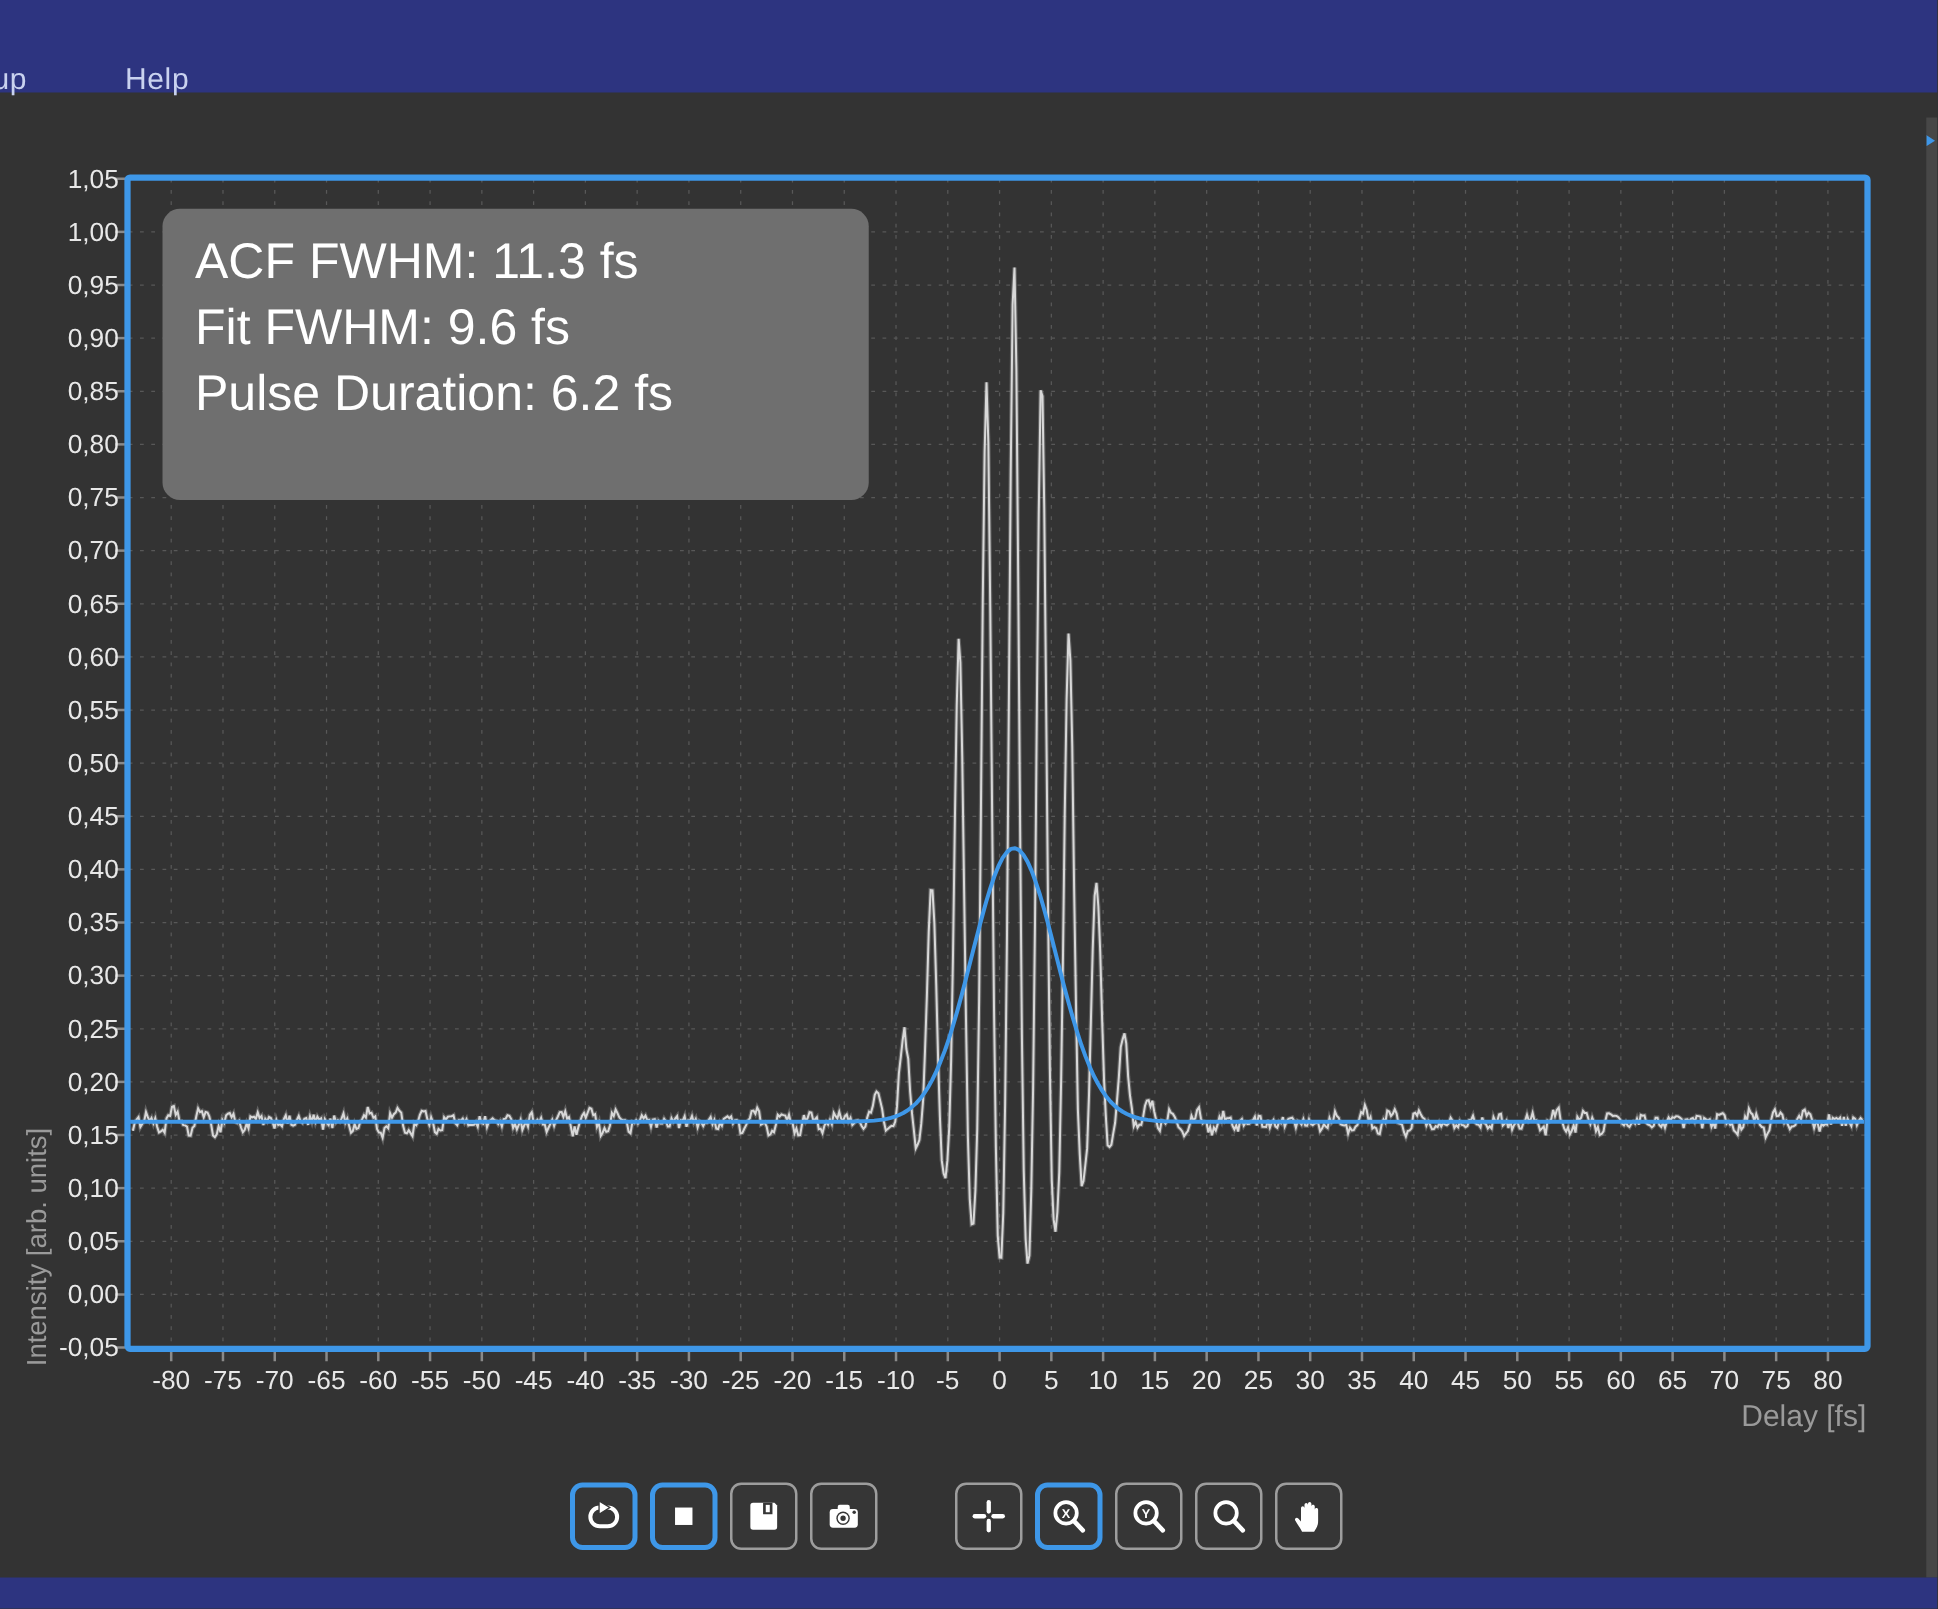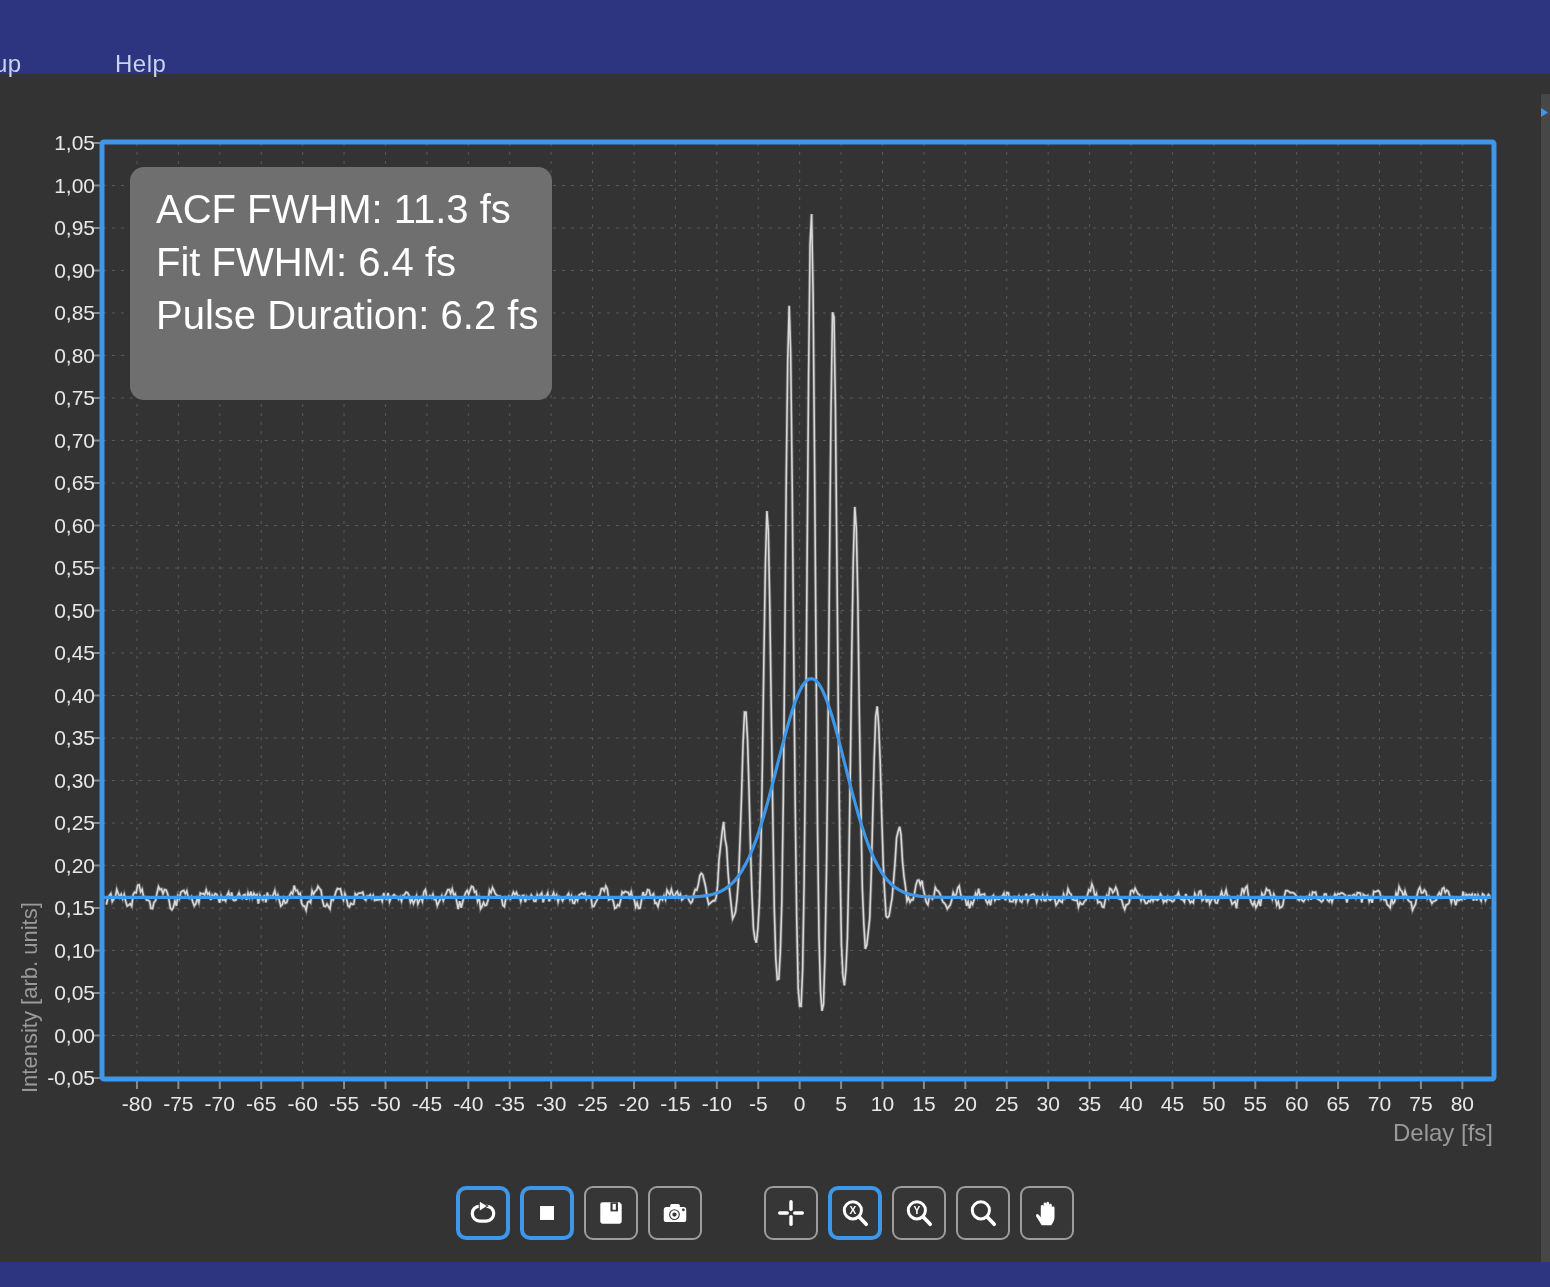--- a/index.html
+++ b/index.html
@@ -3,35 +3,35 @@
 <meta charset="utf-8">
 <style>
   html,body{margin:0;padding:0;background:#333333;}
   body{width:1550px;height:1287px;overflow:hidden;font-family:"Liberation Sans",sans-serif;}
   .app{position:relative;width:1550px;height:1287px;background:#333333;}
 
   
   .menubar{position:absolute;left:0;top:0;width:1550px;height:74px;background:#2d3480;z-index:5;}
   .menu-item{position:absolute;top:50px;font-size:24px;color:#c9d2ef;cursor:default;letter-spacing:0.5px;}
   .menu-item.m0{left:-6px;}
-  .menu-item.m1{left:100px;margin-left:15px;}
+  .menu-item.m1{left:100px;}
 
   
   .bottombar{position:absolute;left:0;top:1262px;width:1550px;height:25px;background:#2d3480;z-index:5;}
 
   
   .scrollstrip{position:absolute;right:0;top:94px;width:9px;height:1168px;background:#474747;z-index:4;}
   .scrollstrip .dot{position:absolute;top:14px;left:0;width:7px;height:9px;background:#3e97e8;
      clip-path:polygon(0 0,100% 50%,0 100%);}
 
   
   #chart-svg{position:absolute;left:0;top:0;width:1550px;height:1190px;z-index:1;}
 
   
-  .infobox{position:absolute;left:130px;top:167px;width:422px;height:233px;background:#6f6f6f;
+  .infobox{position:absolute;left:130px;top:167px;width:565px;height:233px;background:#6f6f6f;
      border-radius:14px;z-index:3;padding:16px 0 0 26px;box-sizing:border-box;}
   .infobox .line{color:#ffffff;font-size:40px;line-height:53px;white-space:nowrap;}
 
   
   .toolbar{position:absolute;left:456px;top:1184px;height:58px;display:flex;align-items:center;z-index:6;}
   .tb-group{display:flex;gap:10px;}
   .tb-spacer{width:62px;}
   .tb-btn{width:54px;height:54px;box-sizing:border-box;background:#363636;border:2px solid #9d9d9d;
      border-radius:9px;display:flex;align-items:center;justify-content:center;padding:0;cursor:pointer;}
   .tb-btn.active{border:4px solid #3e97e8;border-radius:10px;}
@@ -224,21 +224,21 @@
         </clipPath>
       </defs>
       <polyline points="106.3,904.6 107.8,898.2 109.3,895.6 110.8,893.7 112.3,901.6 113.8,899.1 115.3,897.1 116.8,889.6 118.2,893.5 119.7,896.9 121.2,894.3 122.7,898.8 124.2,894.5 125.7,901.4 127.2,906.0 128.7,905.2 130.2,903.8 131.7,906.1 133.2,894.6 134.6,892.2 136.1,892.8 137.6,885.4 139.1,884.8 140.6,891.9 142.1,889.4 143.6,896.8 145.1,896.8 146.6,900.1 148.1,900.3 149.6,901.3 151.0,908.4 152.5,908.6 154.0,902.3 155.5,900.8 157.0,893.2 158.5,886.7 160.0,889.7 161.5,888.9 163.0,893.8 164.5,889.6 166.0,890.0 167.4,893.1 168.9,899.4 170.4,908.4 171.9,909.7 173.4,907.4 174.9,900.9 176.4,905.8 177.9,895.8 179.4,898.5 180.9,892.2 182.4,890.9 183.8,890.4 185.3,893.8 186.8,891.0 188.3,897.7 189.8,898.5 191.3,896.7 192.8,902.0 194.3,905.8 195.8,903.8 197.3,898.8 198.8,902.7 200.3,893.1 201.7,893.9 203.2,893.4 204.7,895.1 206.2,889.9 207.7,894.4 209.2,892.8 210.7,900.0 212.2,895.0 213.7,897.1 215.2,893.6 216.7,894.4 218.1,897.7 219.6,902.8 221.1,895.9 222.6,900.1 224.1,899.2 225.6,901.0 227.1,895.2 228.6,892.2 230.1,899.1 231.6,892.5 233.1,899.8 234.5,900.5 236.0,899.8 237.5,896.0 239.0,892.8 240.5,897.1 242.0,898.4 243.5,895.1 245.0,894.5 246.5,899.9 248.0,893.0 249.5,897.3 250.9,891.7 252.4,897.6 253.9,893.3 255.4,895.8 256.9,894.6 258.4,903.7 259.9,895.2 261.4,898.1 262.9,900.0 264.4,894.9 265.9,902.4 267.3,892.5 268.8,897.9 270.3,896.1 271.8,897.4 273.3,894.7 274.8,890.7 276.3,898.2 277.8,894.8 279.3,900.5 280.8,906.2 282.3,904.7 283.7,899.3 285.2,903.2 286.7,902.5 288.2,897.5 289.7,895.4 291.2,892.2 292.7,894.1 294.2,885.6 295.7,890.7 297.2,890.2 298.7,894.2 300.2,893.1 301.6,903.2 303.1,906.0 304.6,906.1 306.1,910.2 307.6,902.5 309.1,901.1 310.6,902.7 312.1,890.7 313.6,894.2 315.1,891.3 316.6,890.0 318.0,886.3 319.5,888.6 321.0,890.1 322.5,900.7 324.0,906.2 325.5,906.6 327.0,904.1 328.5,906.5 330.0,908.9 331.5,898.8 333.0,900.3 334.4,897.2 335.9,891.9 337.4,888.6 338.9,889.1 340.4,888.8 341.9,895.3 343.4,899.9 344.9,893.7 346.4,897.8 347.9,905.7 349.4,907.0 350.8,903.2 352.3,904.4 353.8,904.1 355.3,893.7 356.8,895.6 358.3,893.4 359.8,893.1 361.3,893.0 362.8,892.2 364.3,898.6 365.8,900.2 367.2,896.1 368.7,896.5 370.2,894.8 371.7,898.0 373.2,895.3 374.7,900.4 376.2,899.8 377.7,899.9 379.2,899.8 380.7,897.8 382.2,901.4 383.7,893.0 385.1,898.3 386.6,899.0 388.1,893.0 389.6,901.7 391.1,897.5 392.6,896.0 394.1,894.7 395.6,896.2 397.1,896.7 398.6,899.3 400.1,897.0 401.5,901.2 403.0,895.3 404.5,894.9 406.0,892.2 407.5,892.6 409.0,895.3 410.5,902.3 412.0,899.2 413.5,903.6 415.0,900.0 416.5,895.8 417.9,903.9 419.4,900.2 420.9,897.6 422.4,901.4 423.9,891.9 425.4,889.8 426.9,897.8 428.4,898.0 429.9,895.8 431.4,897.7 432.9,894.2 434.3,899.5 435.8,899.4 437.3,905.5 438.8,902.2 440.3,899.1 441.8,895.7 443.3,900.7 444.8,896.3 446.3,893.2 447.8,889.7 449.3,889.6 450.7,893.5 452.2,889.0 453.7,894.9 455.2,893.7 456.7,901.4 458.2,909.1 459.7,901.2 461.2,907.9 462.7,901.7 464.2,896.8 465.7,892.6 467.2,890.4 468.6,894.3 470.1,890.2 471.6,886.3 473.1,887.0 474.6,892.2 476.1,891.3 477.6,901.4 479.1,897.9 480.6,908.7 482.1,906.2 483.6,902.5 485.0,905.5 486.5,905.0 488.0,900.4 489.5,890.3 491.0,892.8 492.5,887.6 494.0,890.5 495.5,894.0 497.0,895.5 498.5,896.3 500.0,896.0 501.4,897.5 502.9,905.3 504.4,906.6 505.9,897.6 507.4,898.5 508.9,896.2 510.4,898.8 511.9,896.3 513.4,892.2 514.9,894.7 516.4,892.5 517.8,896.0 519.3,895.8 520.8,901.4 522.3,895.7 523.8,895.4 525.3,902.0 526.8,896.7 528.3,898.7 529.8,898.7 531.3,895.0 532.8,897.2 534.2,901.2 535.7,901.2 537.2,894.5 538.7,897.5 540.2,894.9 541.7,892.9 543.2,902.4 544.7,896.2 546.2,896.5 547.7,893.0 549.2,901.4 550.6,896.3 552.1,896.5 553.6,892.8 555.1,897.9 556.6,895.1 558.1,901.9 559.6,896.9 561.1,898.0 562.6,900.9 564.1,897.9 565.6,898.3 567.1,895.8 568.5,893.6 570.0,899.5 571.5,895.9 573.0,903.0 574.5,903.3 576.0,898.2 577.5,900.6 579.0,895.1 580.5,894.1 582.0,893.1 583.5,894.6 584.9,893.2 586.4,898.9 587.9,896.4 589.4,896.1 590.9,897.3 592.4,906.7 593.9,906.3 595.4,903.0 596.9,900.1 598.4,896.5 599.9,894.6 601.3,888.8 602.8,888.5 604.3,891.0 605.8,886.1 607.3,889.0 608.8,899.8 610.3,899.0 611.8,898.1 613.3,901.2 614.8,908.4 616.3,907.5 617.7,904.7 619.2,905.8 620.7,899.8 622.2,891.8 623.7,893.2 625.2,891.5 626.7,892.1 628.2,892.4 629.7,896.3 631.2,891.8 632.7,898.3 634.1,898.5 635.6,906.7 637.1,902.8 638.6,908.3 640.1,908.1 641.6,899.4 643.1,892.1 644.6,897.0 646.1,894.5 647.6,889.7 649.1,890.1 650.6,896.3 652.0,895.6 653.5,893.9 655.0,903.3 656.5,902.9 658.0,906.5 659.5,900.6 661.0,897.7 662.5,899.8 664.0,895.8 665.5,899.5 667.0,890.2 668.4,892.7 669.9,894.8 671.4,889.4 672.9,894.9 674.4,896.7 675.9,893.1 677.4,891.6 678.9,896.9 680.4,894.2 681.9,900.0 683.4,898.5 684.8,896.5 686.3,896.2 687.8,897.5 689.3,900.8 690.8,903.1 692.3,901.3 693.8,894.0 695.3,889.4 696.8,890.1 698.3,884.7 699.8,875.8 701.2,873.3 702.7,874.6 704.2,880.8 705.7,887.1 707.2,897.6 708.7,904.5 710.2,903.1 711.7,901.8 713.2,900.7 714.7,900.9 716.2,897.3 717.6,885.1 719.1,858.8 720.6,845.9 722.1,832.3 723.6,821.8 725.1,839.2 726.6,847.1 728.1,873.2 729.6,890.6 731.1,904.2 732.6,918.7 734.1,915.6 735.5,912.1 737.0,899.1 738.5,880.1 740.0,840.8 741.5,797.2 743.0,745.3 744.5,712.1 746.0,712.3 747.5,738.6 749.0,788.5 750.5,847.5 751.9,892.8 753.4,928.3 754.9,938.7 756.4,942.6 757.9,928.5 759.4,901.8 760.9,848.4 762.4,764.2 763.9,656.8 765.4,563.9 766.9,511.0 768.3,530.0 769.8,606.1 771.3,712.7 772.8,815.6 774.3,908.8 775.8,959.1 777.3,979.5 778.8,978.9 780.3,952.6 781.8,903.0 783.3,800.4 784.7,653.5 786.2,482.2 787.7,361.4 789.2,305.8 790.7,354.8 792.2,486.4 793.7,650.1 795.2,805.7 796.7,918.0 798.2,988.6 799.7,1006.1 801.1,1006.2 802.6,970.6 804.1,882.9 805.6,748.5 807.1,562.3 808.6,375.6 810.1,243.7 811.6,214.0 813.1,294.9 814.6,466.2 816.1,662.6 817.5,827.2 819.0,936.3 820.5,991.2 822.0,1010.9 823.5,1004.5 825.0,953.5 826.5,869.8 828.0,738.6 829.5,564.7 831.0,411.3 832.5,312.3 834.0,317.0 835.4,406.8 836.9,561.2 838.4,722.7 839.9,855.4 841.4,943.6 842.9,975.5 844.4,985.4 845.9,969.8 847.4,938.1 848.9,864.6 850.4,763.9 851.8,650.7 853.3,559.0 854.8,506.9 856.3,528.3 857.8,597.6 859.3,710.8 860.8,804.0 862.3,887.5 863.8,923.2 865.3,948.9 866.8,944.8 868.2,932.6 869.7,918.7 871.2,876.3 872.7,817.5 874.2,758.7 875.7,716.7 877.2,706.3 878.7,725.4 880.2,762.0 881.7,815.6 883.2,862.7 884.6,891.8 886.1,916.3 887.6,917.6 889.1,915.8 890.6,906.7 892.1,898.2 893.6,880.5 895.1,861.6 896.6,837.7 898.1,831.5 899.6,826.7 901.0,834.6 902.5,861.0 904.0,876.6 905.5,886.8 907.0,900.9 908.5,897.6 910.0,902.1 911.5,899.7 913.0,899.9 914.5,893.5 916.0,884.6 917.5,880.4 918.9,880.1 920.4,885.1 921.9,880.6 923.4,889.3 924.9,896.0 926.4,902.5 927.9,904.7 929.4,896.3 930.9,896.9 932.4,898.9 933.9,896.1 935.3,887.4 936.8,890.3 938.3,891.1 939.8,893.5 941.3,897.3 942.8,901.8 944.3,903.1 945.8,905.1 947.3,908.9 948.8,906.7 950.3,904.8 951.7,900.0 953.2,892.7 954.7,896.1 956.2,894.8 957.7,888.0 959.2,885.9 960.7,894.6 962.2,898.7 963.7,897.3 965.2,897.8 966.7,905.9 968.1,901.6 969.6,908.2 971.1,902.0 972.6,904.4 974.1,899.5 975.6,893.4 977.1,896.7 978.6,888.7 980.1,896.3 981.6,894.5 983.1,894.5 984.5,894.0 986.0,900.6 987.5,903.5 989.0,900.3 990.5,905.2 992.0,896.8 993.5,895.2 995.0,900.4 996.5,897.9 998.0,899.1 999.5,899.0 1000.9,896.8 1002.4,896.2 1003.9,893.4 1005.4,900.4 1006.9,892.7 1008.4,892.9 1009.9,901.4 1011.4,901.5 1012.9,901.6 1014.4,896.0 1015.9,902.2 1017.4,898.0 1018.8,895.9 1020.3,901.1 1021.8,902.2 1023.3,897.3 1024.8,898.6 1026.3,893.7 1027.8,901.3 1029.3,897.4 1030.8,895.1 1032.3,894.6 1033.8,894.1 1035.2,896.5 1036.7,902.2 1038.2,896.7 1039.7,897.5 1041.2,899.7 1042.7,895.3 1044.2,900.5 1045.7,900.6 1047.2,895.4 1048.7,899.0 1050.2,900.1 1051.6,898.8 1053.1,898.4 1054.6,898.4 1056.1,905.0 1057.6,902.9 1059.1,899.4 1060.6,901.3 1062.1,902.4 1063.6,894.3 1065.1,898.3 1066.6,896.5 1068.0,889.0 1069.5,892.8 1071.0,894.2 1072.5,899.4 1074.0,900.0 1075.5,900.4 1077.0,899.9 1078.5,906.9 1080.0,902.2 1081.5,904.3 1083.0,904.1 1084.4,901.4 1085.9,900.1 1087.4,895.3 1088.9,889.6 1090.4,890.9 1091.9,884.1 1093.4,888.2 1094.9,896.7 1096.4,893.6 1097.9,902.8 1099.4,901.7 1100.9,902.6 1102.3,906.8 1103.8,907.2 1105.3,899.6 1106.8,895.4 1108.3,898.0 1109.8,888.4 1111.3,889.2 1112.8,892.8 1114.3,890.9 1115.8,887.4 1117.3,890.9 1118.7,898.6 1120.2,899.0 1121.7,899.9 1123.2,905.8 1124.7,909.4 1126.2,904.9 1127.7,904.3 1129.2,902.7 1130.7,891.0 1132.2,890.2 1133.7,892.5 1135.1,888.3 1136.6,891.4 1138.1,894.0 1139.6,895.0 1141.1,900.5 1142.6,897.0 1144.1,899.9 1145.6,903.4 1147.1,903.2 1148.6,900.9 1150.1,901.7 1151.5,898.2 1153.0,901.2 1154.5,898.2 1156.0,899.6 1157.5,900.2 1159.0,898.7 1160.5,894.1 1162.0,896.6 1163.5,902.4 1165.0,900.2 1166.5,901.8 1167.9,897.0 1169.4,899.9 1170.9,900.2 1172.4,901.8 1173.9,900.8 1175.4,896.0 1176.9,895.9 1178.4,892.5 1179.9,897.9 1181.4,899.4 1182.9,899.8 1184.4,901.9 1185.8,894.0 1187.3,898.4 1188.8,899.4 1190.3,902.8 1191.8,901.1 1193.3,902.8 1194.8,893.6 1196.3,897.1 1197.8,897.0 1199.3,891.5 1200.8,891.1 1202.2,900.5 1203.7,898.9 1205.2,896.5 1206.7,902.4 1208.2,896.4 1209.7,903.7 1211.2,900.1 1212.7,898.0 1214.2,897.9 1215.7,902.8 1217.2,903.0 1218.6,898.5 1220.1,896.6 1221.6,891.8 1223.1,896.8 1224.6,895.4 1226.1,890.2 1227.6,896.5 1229.1,896.3 1230.6,899.1 1232.1,904.2 1233.6,902.7 1235.0,901.3 1236.5,908.3 1238.0,896.5 1239.5,897.3 1241.0,895.3 1242.5,887.9 1244.0,893.0 1245.5,887.9 1247.0,886.1 1248.5,896.3 1250.0,898.2 1251.4,902.8 1252.9,905.3 1254.4,901.8 1255.9,907.4 1257.4,904.6 1258.9,900.2 1260.4,906.1 1261.9,893.5 1263.4,896.0 1264.9,894.2 1266.4,888.7 1267.8,890.4 1269.3,890.4 1270.8,895.4 1272.3,899.4 1273.8,894.1 1275.3,897.9 1276.8,905.0 1278.3,901.6 1279.8,908.0 1281.3,907.2 1282.8,905.1 1284.3,896.6 1285.7,890.8 1287.2,890.6 1288.7,891.4 1290.2,892.7 1291.7,892.6 1293.2,892.7 1294.7,893.8 1296.2,895.7 1297.7,898.9 1299.2,900.3 1300.7,897.7 1302.1,900.4 1303.6,901.6 1305.1,898.9 1306.6,897.3 1308.1,899.1 1309.6,894.9 1311.1,899.7 1312.6,892.0 1314.1,892.6 1315.6,892.3 1317.1,898.5 1318.5,899.6 1320.0,900.2 1321.5,901.9 1323.0,900.5 1324.5,894.1 1326.0,894.1 1327.5,900.0 1329.0,901.5 1330.5,898.0 1332.0,902.2 1333.5,897.3 1334.9,893.9 1336.4,896.2 1337.9,893.7 1339.4,894.3 1340.9,893.0 1342.4,893.1 1343.9,894.1 1345.4,895.4 1346.9,902.5 1348.4,895.7 1349.9,895.5 1351.3,897.2 1352.8,895.1 1354.3,894.5 1355.8,897.7 1357.3,892.7 1358.8,892.9 1360.3,893.2 1361.8,902.6 1363.3,894.4 1364.8,895.5 1366.3,896.3 1367.8,895.4 1369.2,901.5 1370.7,898.2 1372.2,902.8 1373.7,891.3 1375.2,891.9 1376.7,891.2 1378.2,890.5 1379.7,892.2 1381.2,899.0 1382.7,897.2 1384.2,900.0 1385.6,898.7 1387.1,904.4 1388.6,905.8 1390.1,907.8 1391.6,898.7 1393.1,903.6 1394.6,901.6 1396.1,893.1 1397.6,896.2 1399.1,886.8 1400.6,890.3 1402.0,891.5 1403.5,896.8 1405.0,891.1 1406.5,895.9 1408.0,899.9 1409.5,901.6 1411.0,902.0 1412.5,910.1 1414.0,906.9 1415.5,904.3 1417.0,895.7 1418.4,890.0 1419.9,887.4 1421.4,892.9 1422.9,892.7 1424.4,890.0 1425.9,891.8 1427.4,898.5 1428.9,896.5 1430.4,899.9 1431.9,903.4 1433.4,901.2 1434.8,901.0 1436.3,900.0 1437.8,895.3 1439.3,892.7 1440.8,895.7 1442.3,888.7 1443.8,887.7 1445.3,892.6 1446.8,890.2 1448.3,891.4 1449.8,896.4 1451.3,902.4 1452.7,897.7 1454.2,899.1 1455.7,905.3 1457.2,899.3 1458.7,900.5 1460.2,899.3 1461.7,899.8 1463.2,891.6 1464.7,899.6 1466.2,894.3 1467.7,895.3 1469.1,894.4 1470.6,895.7 1472.1,894.1 1473.6,900.7 1475.1,893.6 1476.6,900.6 1478.1,895.0 1479.6,898.0 1481.1,900.9 1482.6,893.9 1484.1,895.0 1485.5,900.3 1487.0,896.6 1488.5,894.5 1490.0,896.1" fill="none" stroke="#d8d8d8" stroke-width="3.4" opacity="0.28" clip-path="url(#plotclip)"></polyline>
       <polyline points="106.3,904.6 107.8,898.2 109.3,895.6 110.8,893.7 112.3,901.6 113.8,899.1 115.3,897.1 116.8,889.6 118.2,893.5 119.7,896.9 121.2,894.3 122.7,898.8 124.2,894.5 125.7,901.4 127.2,906.0 128.7,905.2 130.2,903.8 131.7,906.1 133.2,894.6 134.6,892.2 136.1,892.8 137.6,885.4 139.1,884.8 140.6,891.9 142.1,889.4 143.6,896.8 145.1,896.8 146.6,900.1 148.1,900.3 149.6,901.3 151.0,908.4 152.5,908.6 154.0,902.3 155.5,900.8 157.0,893.2 158.5,886.7 160.0,889.7 161.5,888.9 163.0,893.8 164.5,889.6 166.0,890.0 167.4,893.1 168.9,899.4 170.4,908.4 171.9,909.7 173.4,907.4 174.9,900.9 176.4,905.8 177.9,895.8 179.4,898.5 180.9,892.2 182.4,890.9 183.8,890.4 185.3,893.8 186.8,891.0 188.3,897.7 189.8,898.5 191.3,896.7 192.8,902.0 194.3,905.8 195.8,903.8 197.3,898.8 198.8,902.7 200.3,893.1 201.7,893.9 203.2,893.4 204.7,895.1 206.2,889.9 207.7,894.4 209.2,892.8 210.7,900.0 212.2,895.0 213.7,897.1 215.2,893.6 216.7,894.4 218.1,897.7 219.6,902.8 221.1,895.9 222.6,900.1 224.1,899.2 225.6,901.0 227.1,895.2 228.6,892.2 230.1,899.1 231.6,892.5 233.1,899.8 234.5,900.5 236.0,899.8 237.5,896.0 239.0,892.8 240.5,897.1 242.0,898.4 243.5,895.1 245.0,894.5 246.5,899.9 248.0,893.0 249.5,897.3 250.9,891.7 252.4,897.6 253.9,893.3 255.4,895.8 256.9,894.6 258.4,903.7 259.9,895.2 261.4,898.1 262.9,900.0 264.4,894.9 265.9,902.4 267.3,892.5 268.8,897.9 270.3,896.1 271.8,897.4 273.3,894.7 274.8,890.7 276.3,898.2 277.8,894.8 279.3,900.5 280.8,906.2 282.3,904.7 283.7,899.3 285.2,903.2 286.7,902.5 288.2,897.5 289.7,895.4 291.2,892.2 292.7,894.1 294.2,885.6 295.7,890.7 297.2,890.2 298.7,894.2 300.2,893.1 301.6,903.2 303.1,906.0 304.6,906.1 306.1,910.2 307.6,902.5 309.1,901.1 310.6,902.7 312.1,890.7 313.6,894.2 315.1,891.3 316.6,890.0 318.0,886.3 319.5,888.6 321.0,890.1 322.5,900.7 324.0,906.2 325.5,906.6 327.0,904.1 328.5,906.5 330.0,908.9 331.5,898.8 333.0,900.3 334.4,897.2 335.9,891.9 337.4,888.6 338.9,889.1 340.4,888.8 341.9,895.3 343.4,899.9 344.9,893.7 346.4,897.8 347.9,905.7 349.4,907.0 350.8,903.2 352.3,904.4 353.8,904.1 355.3,893.7 356.8,895.6 358.3,893.4 359.8,893.1 361.3,893.0 362.8,892.2 364.3,898.6 365.8,900.2 367.2,896.1 368.7,896.5 370.2,894.8 371.7,898.0 373.2,895.3 374.7,900.4 376.2,899.8 377.7,899.9 379.2,899.8 380.7,897.8 382.2,901.4 383.7,893.0 385.1,898.3 386.6,899.0 388.1,893.0 389.6,901.7 391.1,897.5 392.6,896.0 394.1,894.7 395.6,896.2 397.1,896.7 398.6,899.3 400.1,897.0 401.5,901.2 403.0,895.3 404.5,894.9 406.0,892.2 407.5,892.6 409.0,895.3 410.5,902.3 412.0,899.2 413.5,903.6 415.0,900.0 416.5,895.8 417.9,903.9 419.4,900.2 420.9,897.6 422.4,901.4 423.9,891.9 425.4,889.8 426.9,897.8 428.4,898.0 429.9,895.8 431.4,897.7 432.9,894.2 434.3,899.5 435.8,899.4 437.3,905.5 438.8,902.2 440.3,899.1 441.8,895.7 443.3,900.7 444.8,896.3 446.3,893.2 447.8,889.7 449.3,889.6 450.7,893.5 452.2,889.0 453.7,894.9 455.2,893.7 456.7,901.4 458.2,909.1 459.7,901.2 461.2,907.9 462.7,901.7 464.2,896.8 465.7,892.6 467.2,890.4 468.6,894.3 470.1,890.2 471.6,886.3 473.1,887.0 474.6,892.2 476.1,891.3 477.6,901.4 479.1,897.9 480.6,908.7 482.1,906.2 483.6,902.5 485.0,905.5 486.5,905.0 488.0,900.4 489.5,890.3 491.0,892.8 492.5,887.6 494.0,890.5 495.5,894.0 497.0,895.5 498.5,896.3 500.0,896.0 501.4,897.5 502.9,905.3 504.4,906.6 505.9,897.6 507.4,898.5 508.9,896.2 510.4,898.8 511.9,896.3 513.4,892.2 514.9,894.7 516.4,892.5 517.8,896.0 519.3,895.8 520.8,901.4 522.3,895.7 523.8,895.4 525.3,902.0 526.8,896.7 528.3,898.7 529.8,898.7 531.3,895.0 532.8,897.2 534.2,901.2 535.7,901.2 537.2,894.5 538.7,897.5 540.2,894.9 541.7,892.9 543.2,902.4 544.7,896.2 546.2,896.5 547.7,893.0 549.2,901.4 550.6,896.3 552.1,896.5 553.6,892.8 555.1,897.9 556.6,895.1 558.1,901.9 559.6,896.9 561.1,898.0 562.6,900.9 564.1,897.9 565.6,898.3 567.1,895.8 568.5,893.6 570.0,899.5 571.5,895.9 573.0,903.0 574.5,903.3 576.0,898.2 577.5,900.6 579.0,895.1 580.5,894.1 582.0,893.1 583.5,894.6 584.9,893.2 586.4,898.9 587.9,896.4 589.4,896.1 590.9,897.3 592.4,906.7 593.9,906.3 595.4,903.0 596.9,900.1 598.4,896.5 599.9,894.6 601.3,888.8 602.8,888.5 604.3,891.0 605.8,886.1 607.3,889.0 608.8,899.8 610.3,899.0 611.8,898.1 613.3,901.2 614.8,908.4 616.3,907.5 617.7,904.7 619.2,905.8 620.7,899.8 622.2,891.8 623.7,893.2 625.2,891.5 626.7,892.1 628.2,892.4 629.7,896.3 631.2,891.8 632.7,898.3 634.1,898.5 635.6,906.7 637.1,902.8 638.6,908.3 640.1,908.1 641.6,899.4 643.1,892.1 644.6,897.0 646.1,894.5 647.6,889.7 649.1,890.1 650.6,896.3 652.0,895.6 653.5,893.9 655.0,903.3 656.5,902.9 658.0,906.5 659.5,900.6 661.0,897.7 662.5,899.8 664.0,895.8 665.5,899.5 667.0,890.2 668.4,892.7 669.9,894.8 671.4,889.4 672.9,894.9 674.4,896.7 675.9,893.1 677.4,891.6 678.9,896.9 680.4,894.2 681.9,900.0 683.4,898.5 684.8,896.5 686.3,896.2 687.8,897.5 689.3,900.8 690.8,903.1 692.3,901.3 693.8,894.0 695.3,889.4 696.8,890.1 698.3,884.7 699.8,875.8 701.2,873.3 702.7,874.6 704.2,880.8 705.7,887.1 707.2,897.6 708.7,904.5 710.2,903.1 711.7,901.8 713.2,900.7 714.7,900.9 716.2,897.3 717.6,885.1 719.1,858.8 720.6,845.9 722.1,832.3 723.6,821.8 725.1,839.2 726.6,847.1 728.1,873.2 729.6,890.6 731.1,904.2 732.6,918.7 734.1,915.6 735.5,912.1 737.0,899.1 738.5,880.1 740.0,840.8 741.5,797.2 743.0,745.3 744.5,712.1 746.0,712.3 747.5,738.6 749.0,788.5 750.5,847.5 751.9,892.8 753.4,928.3 754.9,938.7 756.4,942.6 757.9,928.5 759.4,901.8 760.9,848.4 762.4,764.2 763.9,656.8 765.4,563.9 766.9,511.0 768.3,530.0 769.8,606.1 771.3,712.7 772.8,815.6 774.3,908.8 775.8,959.1 777.3,979.5 778.8,978.9 780.3,952.6 781.8,903.0 783.3,800.4 784.7,653.5 786.2,482.2 787.7,361.4 789.2,305.8 790.7,354.8 792.2,486.4 793.7,650.1 795.2,805.7 796.7,918.0 798.2,988.6 799.7,1006.1 801.1,1006.2 802.6,970.6 804.1,882.9 805.6,748.5 807.1,562.3 808.6,375.6 810.1,243.7 811.6,214.0 813.1,294.9 814.6,466.2 816.1,662.6 817.5,827.2 819.0,936.3 820.5,991.2 822.0,1010.9 823.5,1004.5 825.0,953.5 826.5,869.8 828.0,738.6 829.5,564.7 831.0,411.3 832.5,312.3 834.0,317.0 835.4,406.8 836.9,561.2 838.4,722.7 839.9,855.4 841.4,943.6 842.9,975.5 844.4,985.4 845.9,969.8 847.4,938.1 848.9,864.6 850.4,763.9 851.8,650.7 853.3,559.0 854.8,506.9 856.3,528.3 857.8,597.6 859.3,710.8 860.8,804.0 862.3,887.5 863.8,923.2 865.3,948.9 866.8,944.8 868.2,932.6 869.7,918.7 871.2,876.3 872.7,817.5 874.2,758.7 875.7,716.7 877.2,706.3 878.7,725.4 880.2,762.0 881.7,815.6 883.2,862.7 884.6,891.8 886.1,916.3 887.6,917.6 889.1,915.8 890.6,906.7 892.1,898.2 893.6,880.5 895.1,861.6 896.6,837.7 898.1,831.5 899.6,826.7 901.0,834.6 902.5,861.0 904.0,876.6 905.5,886.8 907.0,900.9 908.5,897.6 910.0,902.1 911.5,899.7 913.0,899.9 914.5,893.5 916.0,884.6 917.5,880.4 918.9,880.1 920.4,885.1 921.9,880.6 923.4,889.3 924.9,896.0 926.4,902.5 927.9,904.7 929.4,896.3 930.9,896.9 932.4,898.9 933.9,896.1 935.3,887.4 936.8,890.3 938.3,891.1 939.8,893.5 941.3,897.3 942.8,901.8 944.3,903.1 945.8,905.1 947.3,908.9 948.8,906.7 950.3,904.8 951.7,900.0 953.2,892.7 954.7,896.1 956.2,894.8 957.7,888.0 959.2,885.9 960.7,894.6 962.2,898.7 963.7,897.3 965.2,897.8 966.7,905.9 968.1,901.6 969.6,908.2 971.1,902.0 972.6,904.4 974.1,899.5 975.6,893.4 977.1,896.7 978.6,888.7 980.1,896.3 981.6,894.5 983.1,894.5 984.5,894.0 986.0,900.6 987.5,903.5 989.0,900.3 990.5,905.2 992.0,896.8 993.5,895.2 995.0,900.4 996.5,897.9 998.0,899.1 999.5,899.0 1000.9,896.8 1002.4,896.2 1003.9,893.4 1005.4,900.4 1006.9,892.7 1008.4,892.9 1009.9,901.4 1011.4,901.5 1012.9,901.6 1014.4,896.0 1015.9,902.2 1017.4,898.0 1018.8,895.9 1020.3,901.1 1021.8,902.2 1023.3,897.3 1024.8,898.6 1026.3,893.7 1027.8,901.3 1029.3,897.4 1030.8,895.1 1032.3,894.6 1033.8,894.1 1035.2,896.5 1036.7,902.2 1038.2,896.7 1039.7,897.5 1041.2,899.7 1042.7,895.3 1044.2,900.5 1045.7,900.6 1047.2,895.4 1048.7,899.0 1050.2,900.1 1051.6,898.8 1053.1,898.4 1054.6,898.4 1056.1,905.0 1057.6,902.9 1059.1,899.4 1060.6,901.3 1062.1,902.4 1063.6,894.3 1065.1,898.3 1066.6,896.5 1068.0,889.0 1069.5,892.8 1071.0,894.2 1072.5,899.4 1074.0,900.0 1075.5,900.4 1077.0,899.9 1078.5,906.9 1080.0,902.2 1081.5,904.3 1083.0,904.1 1084.4,901.4 1085.9,900.1 1087.4,895.3 1088.9,889.6 1090.4,890.9 1091.9,884.1 1093.4,888.2 1094.9,896.7 1096.4,893.6 1097.9,902.8 1099.4,901.7 1100.9,902.6 1102.3,906.8 1103.8,907.2 1105.3,899.6 1106.8,895.4 1108.3,898.0 1109.8,888.4 1111.3,889.2 1112.8,892.8 1114.3,890.9 1115.8,887.4 1117.3,890.9 1118.7,898.6 1120.2,899.0 1121.7,899.9 1123.2,905.8 1124.7,909.4 1126.2,904.9 1127.7,904.3 1129.2,902.7 1130.7,891.0 1132.2,890.2 1133.7,892.5 1135.1,888.3 1136.6,891.4 1138.1,894.0 1139.6,895.0 1141.1,900.5 1142.6,897.0 1144.1,899.9 1145.6,903.4 1147.1,903.2 1148.6,900.9 1150.1,901.7 1151.5,898.2 1153.0,901.2 1154.5,898.2 1156.0,899.6 1157.5,900.2 1159.0,898.7 1160.5,894.1 1162.0,896.6 1163.5,902.4 1165.0,900.2 1166.5,901.8 1167.9,897.0 1169.4,899.9 1170.9,900.2 1172.4,901.8 1173.9,900.8 1175.4,896.0 1176.9,895.9 1178.4,892.5 1179.9,897.9 1181.4,899.4 1182.9,899.8 1184.4,901.9 1185.8,894.0 1187.3,898.4 1188.8,899.4 1190.3,902.8 1191.8,901.1 1193.3,902.8 1194.8,893.6 1196.3,897.1 1197.8,897.0 1199.3,891.5 1200.8,891.1 1202.2,900.5 1203.7,898.9 1205.2,896.5 1206.7,902.4 1208.2,896.4 1209.7,903.7 1211.2,900.1 1212.7,898.0 1214.2,897.9 1215.7,902.8 1217.2,903.0 1218.6,898.5 1220.1,896.6 1221.6,891.8 1223.1,896.8 1224.6,895.4 1226.1,890.2 1227.6,896.5 1229.1,896.3 1230.6,899.1 1232.1,904.2 1233.6,902.7 1235.0,901.3 1236.5,908.3 1238.0,896.5 1239.5,897.3 1241.0,895.3 1242.5,887.9 1244.0,893.0 1245.5,887.9 1247.0,886.1 1248.5,896.3 1250.0,898.2 1251.4,902.8 1252.9,905.3 1254.4,901.8 1255.9,907.4 1257.4,904.6 1258.9,900.2 1260.4,906.1 1261.9,893.5 1263.4,896.0 1264.9,894.2 1266.4,888.7 1267.8,890.4 1269.3,890.4 1270.8,895.4 1272.3,899.4 1273.8,894.1 1275.3,897.9 1276.8,905.0 1278.3,901.6 1279.8,908.0 1281.3,907.2 1282.8,905.1 1284.3,896.6 1285.7,890.8 1287.2,890.6 1288.7,891.4 1290.2,892.7 1291.7,892.6 1293.2,892.7 1294.7,893.8 1296.2,895.7 1297.7,898.9 1299.2,900.3 1300.7,897.7 1302.1,900.4 1303.6,901.6 1305.1,898.9 1306.6,897.3 1308.1,899.1 1309.6,894.9 1311.1,899.7 1312.6,892.0 1314.1,892.6 1315.6,892.3 1317.1,898.5 1318.5,899.6 1320.0,900.2 1321.5,901.9 1323.0,900.5 1324.5,894.1 1326.0,894.1 1327.5,900.0 1329.0,901.5 1330.5,898.0 1332.0,902.2 1333.5,897.3 1334.9,893.9 1336.4,896.2 1337.9,893.7 1339.4,894.3 1340.9,893.0 1342.4,893.1 1343.9,894.1 1345.4,895.4 1346.9,902.5 1348.4,895.7 1349.9,895.5 1351.3,897.2 1352.8,895.1 1354.3,894.5 1355.8,897.7 1357.3,892.7 1358.8,892.9 1360.3,893.2 1361.8,902.6 1363.3,894.4 1364.8,895.5 1366.3,896.3 1367.8,895.4 1369.2,901.5 1370.7,898.2 1372.2,902.8 1373.7,891.3 1375.2,891.9 1376.7,891.2 1378.2,890.5 1379.7,892.2 1381.2,899.0 1382.7,897.2 1384.2,900.0 1385.6,898.7 1387.1,904.4 1388.6,905.8 1390.1,907.8 1391.6,898.7 1393.1,903.6 1394.6,901.6 1396.1,893.1 1397.6,896.2 1399.1,886.8 1400.6,890.3 1402.0,891.5 1403.5,896.8 1405.0,891.1 1406.5,895.9 1408.0,899.9 1409.5,901.6 1411.0,902.0 1412.5,910.1 1414.0,906.9 1415.5,904.3 1417.0,895.7 1418.4,890.0 1419.9,887.4 1421.4,892.9 1422.9,892.7 1424.4,890.0 1425.9,891.8 1427.4,898.5 1428.9,896.5 1430.4,899.9 1431.9,903.4 1433.4,901.2 1434.8,901.0 1436.3,900.0 1437.8,895.3 1439.3,892.7 1440.8,895.7 1442.3,888.7 1443.8,887.7 1445.3,892.6 1446.8,890.2 1448.3,891.4 1449.8,896.4 1451.3,902.4 1452.7,897.7 1454.2,899.1 1455.7,905.3 1457.2,899.3 1458.7,900.5 1460.2,899.3 1461.7,899.8 1463.2,891.6 1464.7,899.6 1466.2,894.3 1467.7,895.3 1469.1,894.4 1470.6,895.7 1472.1,894.1 1473.6,900.7 1475.1,893.6 1476.6,900.6 1478.1,895.0 1479.6,898.0 1481.1,900.9 1482.6,893.9 1484.1,895.0 1485.5,900.3 1487.0,896.6 1488.5,894.5 1490.0,896.1" fill="none" stroke="#d8d8d8" stroke-width="1.6" clip-path="url(#plotclip)"></polyline>
       <polyline points="103.0,897.4 106.3,897.4 109.6,897.4 112.9,897.4 116.3,897.4 119.6,897.4 122.9,897.4 126.2,897.4 129.5,897.4 132.8,897.4 136.1,897.4 139.4,897.4 142.8,897.4 146.1,897.4 149.4,897.4 152.7,897.4 156.0,897.4 159.3,897.4 162.6,897.4 166.0,897.4 169.3,897.4 172.6,897.4 175.9,897.4 179.2,897.4 182.5,897.4 185.8,897.4 189.2,897.4 192.5,897.4 195.8,897.4 199.1,897.4 202.4,897.4 205.7,897.4 209.0,897.4 212.3,897.4 215.7,897.4 219.0,897.4 222.3,897.4 225.6,897.4 228.9,897.4 232.2,897.4 235.5,897.4 238.9,897.4 242.2,897.4 245.5,897.4 248.8,897.4 252.1,897.4 255.4,897.4 258.7,897.4 262.0,897.4 265.4,897.4 268.7,897.4 272.0,897.4 275.3,897.4 278.6,897.4 281.9,897.4 285.2,897.4 288.6,897.4 291.9,897.4 295.2,897.4 298.5,897.4 301.8,897.4 305.1,897.4 308.4,897.4 311.7,897.4 315.1,897.4 318.4,897.4 321.7,897.4 325.0,897.4 328.3,897.4 331.6,897.4 334.9,897.4 338.3,897.4 341.6,897.4 344.9,897.4 348.2,897.4 351.5,897.4 354.8,897.4 358.1,897.4 361.5,897.4 364.8,897.4 368.1,897.4 371.4,897.4 374.7,897.4 378.0,897.4 381.3,897.4 384.6,897.4 388.0,897.4 391.3,897.4 394.6,897.4 397.9,897.4 401.2,897.4 404.5,897.4 407.8,897.4 411.2,897.4 414.5,897.4 417.8,897.4 421.1,897.4 424.4,897.4 427.7,897.4 431.0,897.4 434.3,897.4 437.7,897.4 441.0,897.4 444.3,897.4 447.6,897.4 450.9,897.4 454.2,897.4 457.5,897.4 460.9,897.4 464.2,897.4 467.5,897.4 470.8,897.4 474.1,897.4 477.4,897.4 480.7,897.4 484.0,897.4 487.4,897.4 490.7,897.4 494.0,897.4 497.3,897.4 500.6,897.4 503.9,897.4 507.2,897.4 510.6,897.4 513.9,897.4 517.2,897.4 520.5,897.4 523.8,897.4 527.1,897.4 530.4,897.4 533.8,897.4 537.1,897.4 540.4,897.4 543.7,897.4 547.0,897.4 550.3,897.4 553.6,897.4 556.9,897.4 560.3,897.4 563.6,897.4 566.9,897.4 570.2,897.4 573.5,897.4 576.8,897.4 580.1,897.4 583.5,897.4 586.8,897.4 590.1,897.4 593.4,897.4 596.7,897.4 600.0,897.4 603.3,897.4 606.6,897.4 610.0,897.4 613.3,897.4 616.6,897.4 619.9,897.4 623.2,897.4 626.5,897.4 629.8,897.4 633.2,897.4 636.5,897.4 639.8,897.4 643.1,897.4 646.4,897.4 649.7,897.4 653.0,897.4 656.3,897.4 659.7,897.4 663.0,897.4 666.3,897.4 669.6,897.3 672.9,897.3 676.2,897.3 679.5,897.3 682.9,897.2 686.2,897.1 689.5,897.0 692.8,896.9 696.1,896.7 699.4,896.5 702.7,896.1 706.1,895.7 709.4,895.1 712.7,894.3 716.0,893.3 719.3,892.0 722.6,890.4 725.9,888.4 729.2,885.9 732.6,882.9 735.9,879.3 739.2,874.9 742.5,869.8 745.8,863.9 749.1,857.1 752.4,849.3 755.8,840.7 759.1,831.1 762.4,820.6 765.7,809.3 769.0,797.3 772.3,784.8 775.6,771.9 778.9,758.9 782.3,746.0 785.6,733.5 788.9,721.6 792.2,710.7 795.5,701.0 798.8,692.8 802.1,686.3 805.5,681.7 808.8,679.1 812.1,678.6 815.4,680.1 818.7,683.8 822.0,689.3 825.3,696.7 828.6,705.7 832.0,716.0 835.3,727.4 838.6,739.6 841.9,752.4 845.2,765.4 848.5,778.4 851.8,791.1 855.2,803.4 858.5,815.0 861.8,825.9 865.1,836.0 868.4,845.1 871.7,853.3 875.0,860.6 878.4,867.0 881.7,872.5 885.0,877.2 888.3,881.2 891.6,884.5 894.9,887.2 898.2,889.4 901.5,891.2 904.9,892.7 908.2,893.8 911.5,894.7 914.8,895.4 918.1,895.9 921.4,896.3 924.7,896.6 928.1,896.8 931.4,897.0 934.7,897.1 938.0,897.2 941.3,897.2 944.6,897.3 947.9,897.3 951.2,897.3 954.6,897.3 957.9,897.4 961.2,897.4 964.5,897.4 967.8,897.4 971.1,897.4 974.4,897.4 977.8,897.4 981.1,897.4 984.4,897.4 987.7,897.4 991.0,897.4 994.3,897.4 997.6,897.4 1000.9,897.4 1004.3,897.4 1007.6,897.4 1010.9,897.4 1014.2,897.4 1017.5,897.4 1020.8,897.4 1024.1,897.4 1027.5,897.4 1030.8,897.4 1034.1,897.4 1037.4,897.4 1040.7,897.4 1044.0,897.4 1047.3,897.4 1050.7,897.4 1054.0,897.4 1057.3,897.4 1060.6,897.4 1063.9,897.4 1067.2,897.4 1070.5,897.4 1073.8,897.4 1077.2,897.4 1080.5,897.4 1083.8,897.4 1087.1,897.4 1090.4,897.4 1093.7,897.4 1097.0,897.4 1100.4,897.4 1103.7,897.4 1107.0,897.4 1110.3,897.4 1113.6,897.4 1116.9,897.4 1120.2,897.4 1123.5,897.4 1126.9,897.4 1130.2,897.4 1133.5,897.4 1136.8,897.4 1140.1,897.4 1143.4,897.4 1146.7,897.4 1150.1,897.4 1153.4,897.4 1156.7,897.4 1160.0,897.4 1163.3,897.4 1166.6,897.4 1169.9,897.4 1173.3,897.4 1176.6,897.4 1179.9,897.4 1183.2,897.4 1186.5,897.4 1189.8,897.4 1193.1,897.4 1196.4,897.4 1199.8,897.4 1203.1,897.4 1206.4,897.4 1209.7,897.4 1213.0,897.4 1216.3,897.4 1219.6,897.4 1223.0,897.4 1226.3,897.4 1229.6,897.4 1232.9,897.4 1236.2,897.4 1239.5,897.4 1242.8,897.4 1246.1,897.4 1249.5,897.4 1252.8,897.4 1256.1,897.4 1259.4,897.4 1262.7,897.4 1266.0,897.4 1269.3,897.4 1272.7,897.4 1276.0,897.4 1279.3,897.4 1282.6,897.4 1285.9,897.4 1289.2,897.4 1292.5,897.4 1295.8,897.4 1299.2,897.4 1302.5,897.4 1305.8,897.4 1309.1,897.4 1312.4,897.4 1315.7,897.4 1319.0,897.4 1322.4,897.4 1325.7,897.4 1329.0,897.4 1332.3,897.4 1335.6,897.4 1338.9,897.4 1342.2,897.4 1345.6,897.4 1348.9,897.4 1352.2,897.4 1355.5,897.4 1358.8,897.4 1362.1,897.4 1365.4,897.4 1368.7,897.4 1372.1,897.4 1375.4,897.4 1378.7,897.4 1382.0,897.4 1385.3,897.4 1388.6,897.4 1391.9,897.4 1395.3,897.4 1398.6,897.4 1401.9,897.4 1405.2,897.4 1408.5,897.4 1411.8,897.4 1415.1,897.4 1418.4,897.4 1421.8,897.4 1425.1,897.4 1428.4,897.4 1431.7,897.4 1435.0,897.4 1438.3,897.4 1441.6,897.4 1445.0,897.4 1448.3,897.4 1451.6,897.4 1454.9,897.4 1458.2,897.4 1461.5,897.4 1464.8,897.4 1468.1,897.4 1471.5,897.4 1474.8,897.4 1478.1,897.4 1481.4,897.4 1484.7,897.4 1488.0,897.4 1491.3,897.4" fill="none" stroke="#3e97e8" stroke-width="3.2" stroke-linejoin="round" clip-path="url(#plotclip)"></polyline>
       <rect x="102" y="142" width="1392" height="937" fill="none" stroke="#3e97e8" stroke-width="5" rx="2"></rect>
     </svg>
 
   <div class="infobox">
     <div class="line">ACF FWHM: 11.3 fs</div>
-    <div class="line">Fit FWHM: 6.4 fs</div>
+    <div class="line">Fit FWHM: 9.6 fs</div>
     <div class="line">Pulse Duration: 6.2 fs</div>
   </div>
 
   <div class="toolbar">
     <div class="tb-group">
       <button class="tb-btn active">
         <svg width="30" height="30" viewBox="0 0 28 28">
           <rect x="4" y="7.5" width="20" height="14" rx="7" fill="none" stroke="#ffffff" stroke-width="3"></rect>
           <polygon points="10.5,2.5 18.5,7.5 10.5,12.5" fill="#ffffff" stroke="#363636" stroke-width="1"></polygon>
         </svg>

